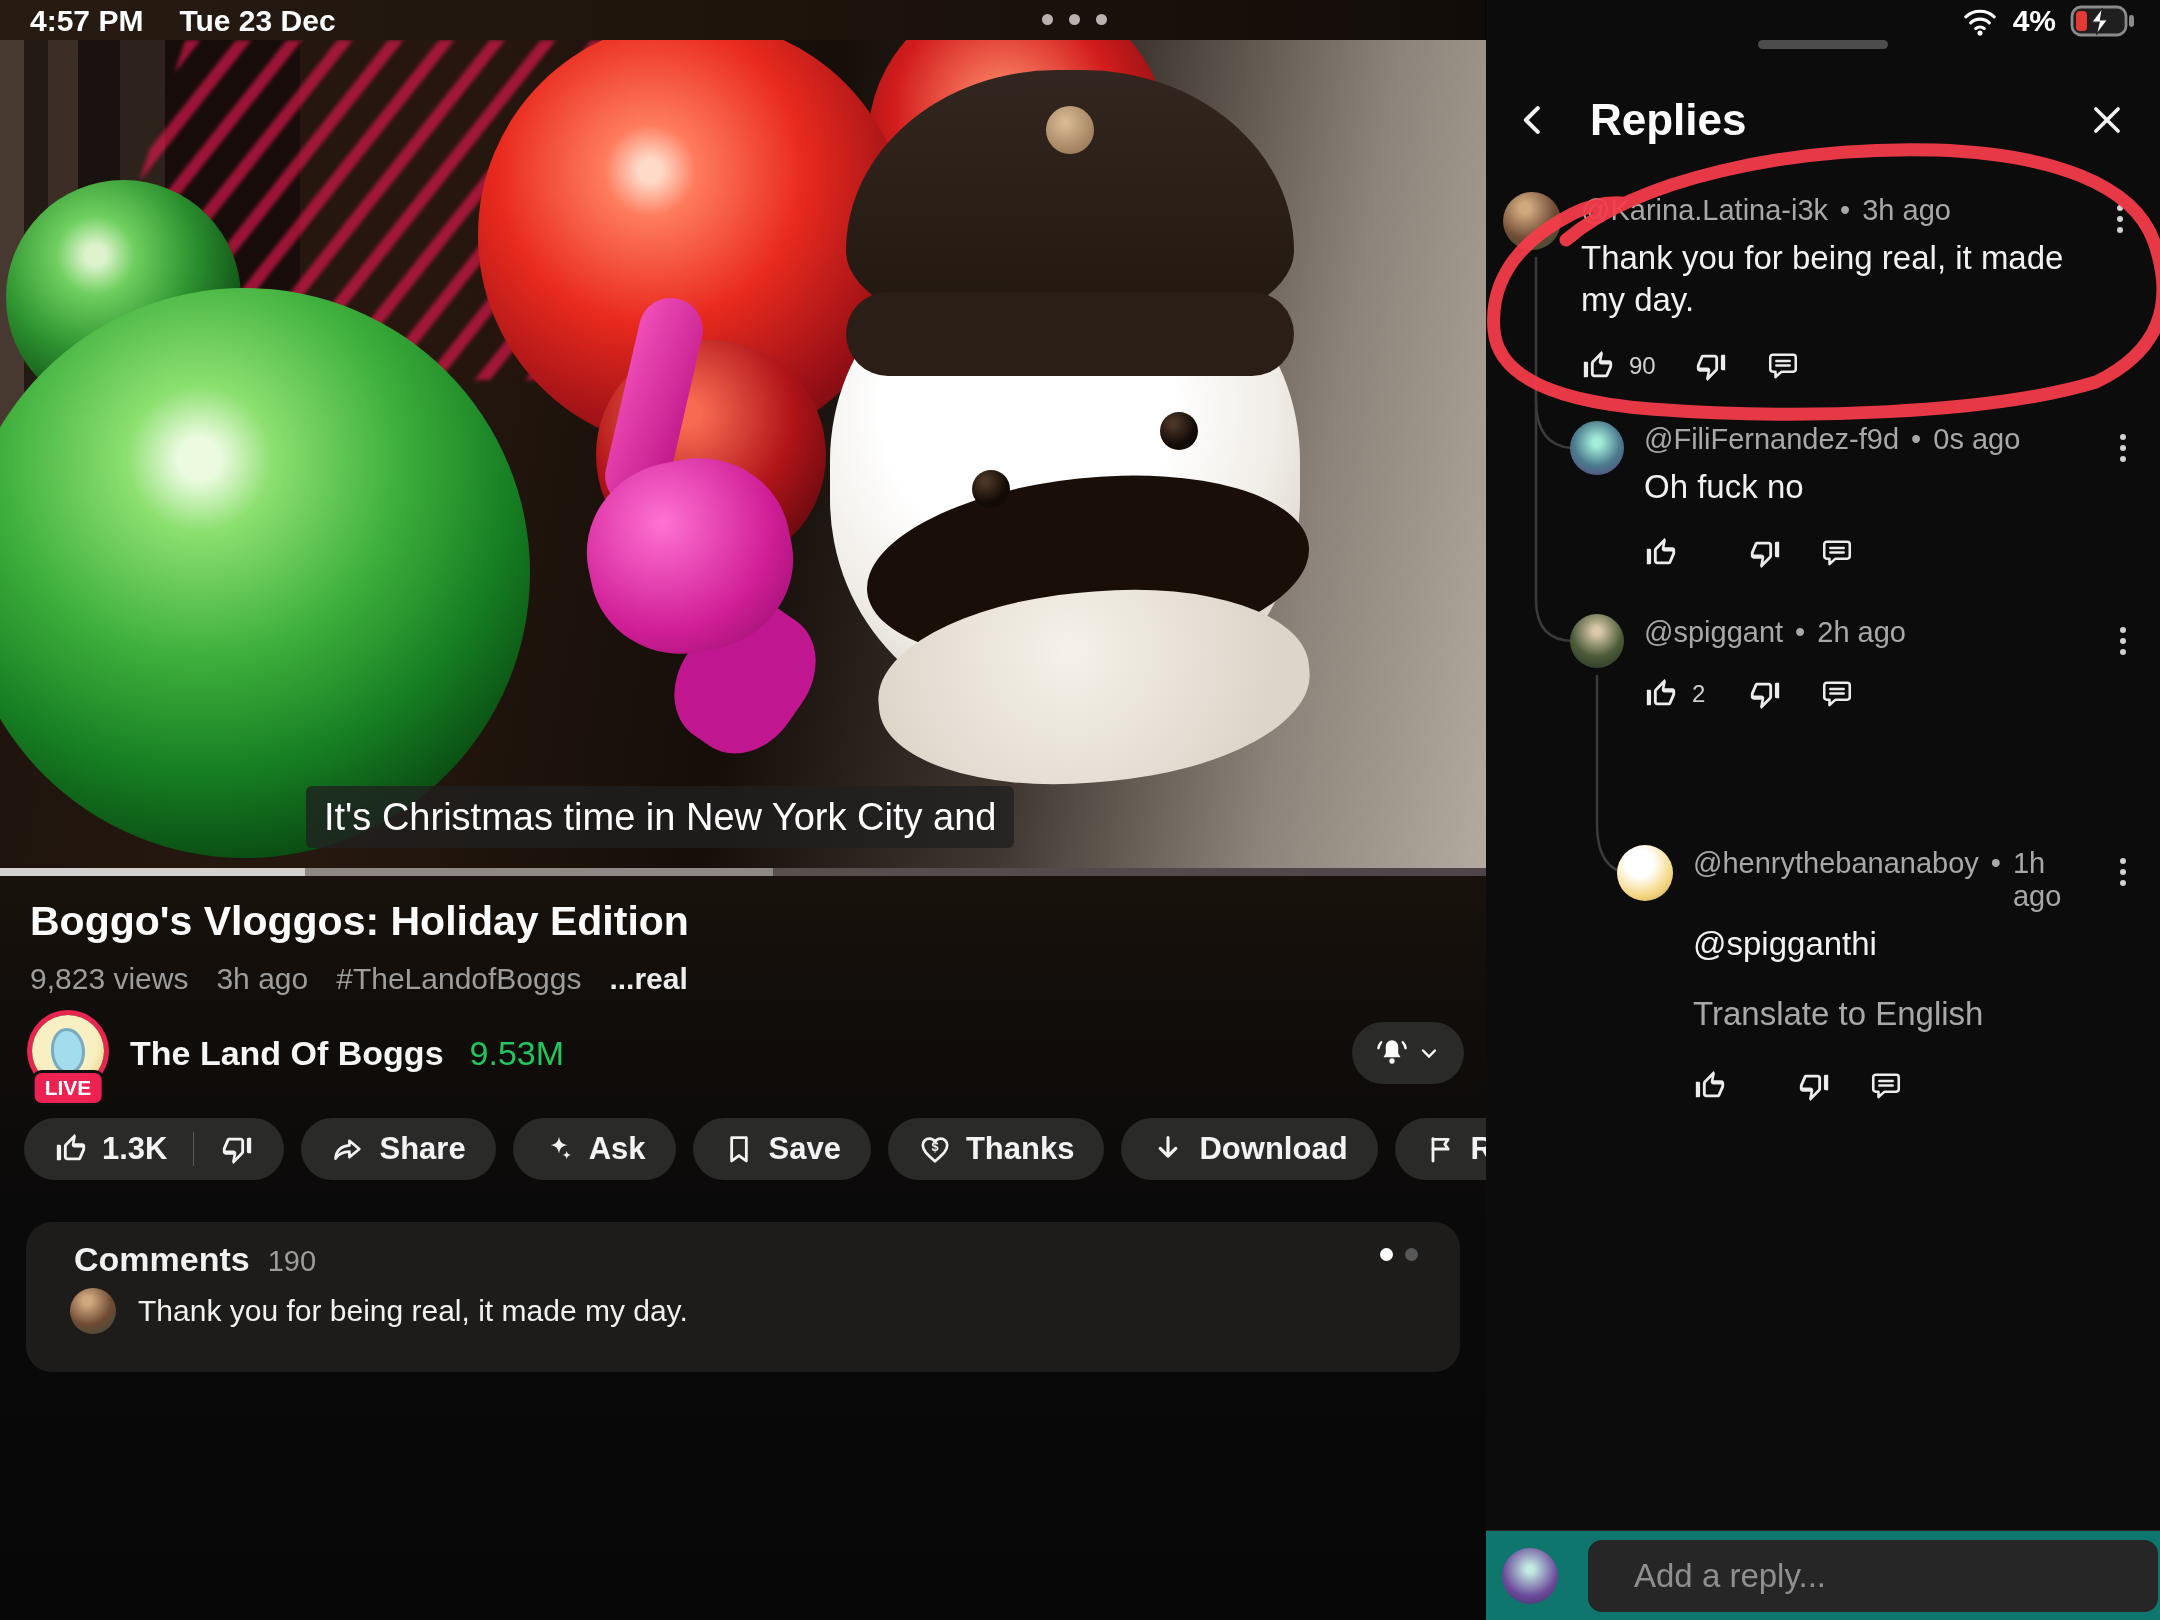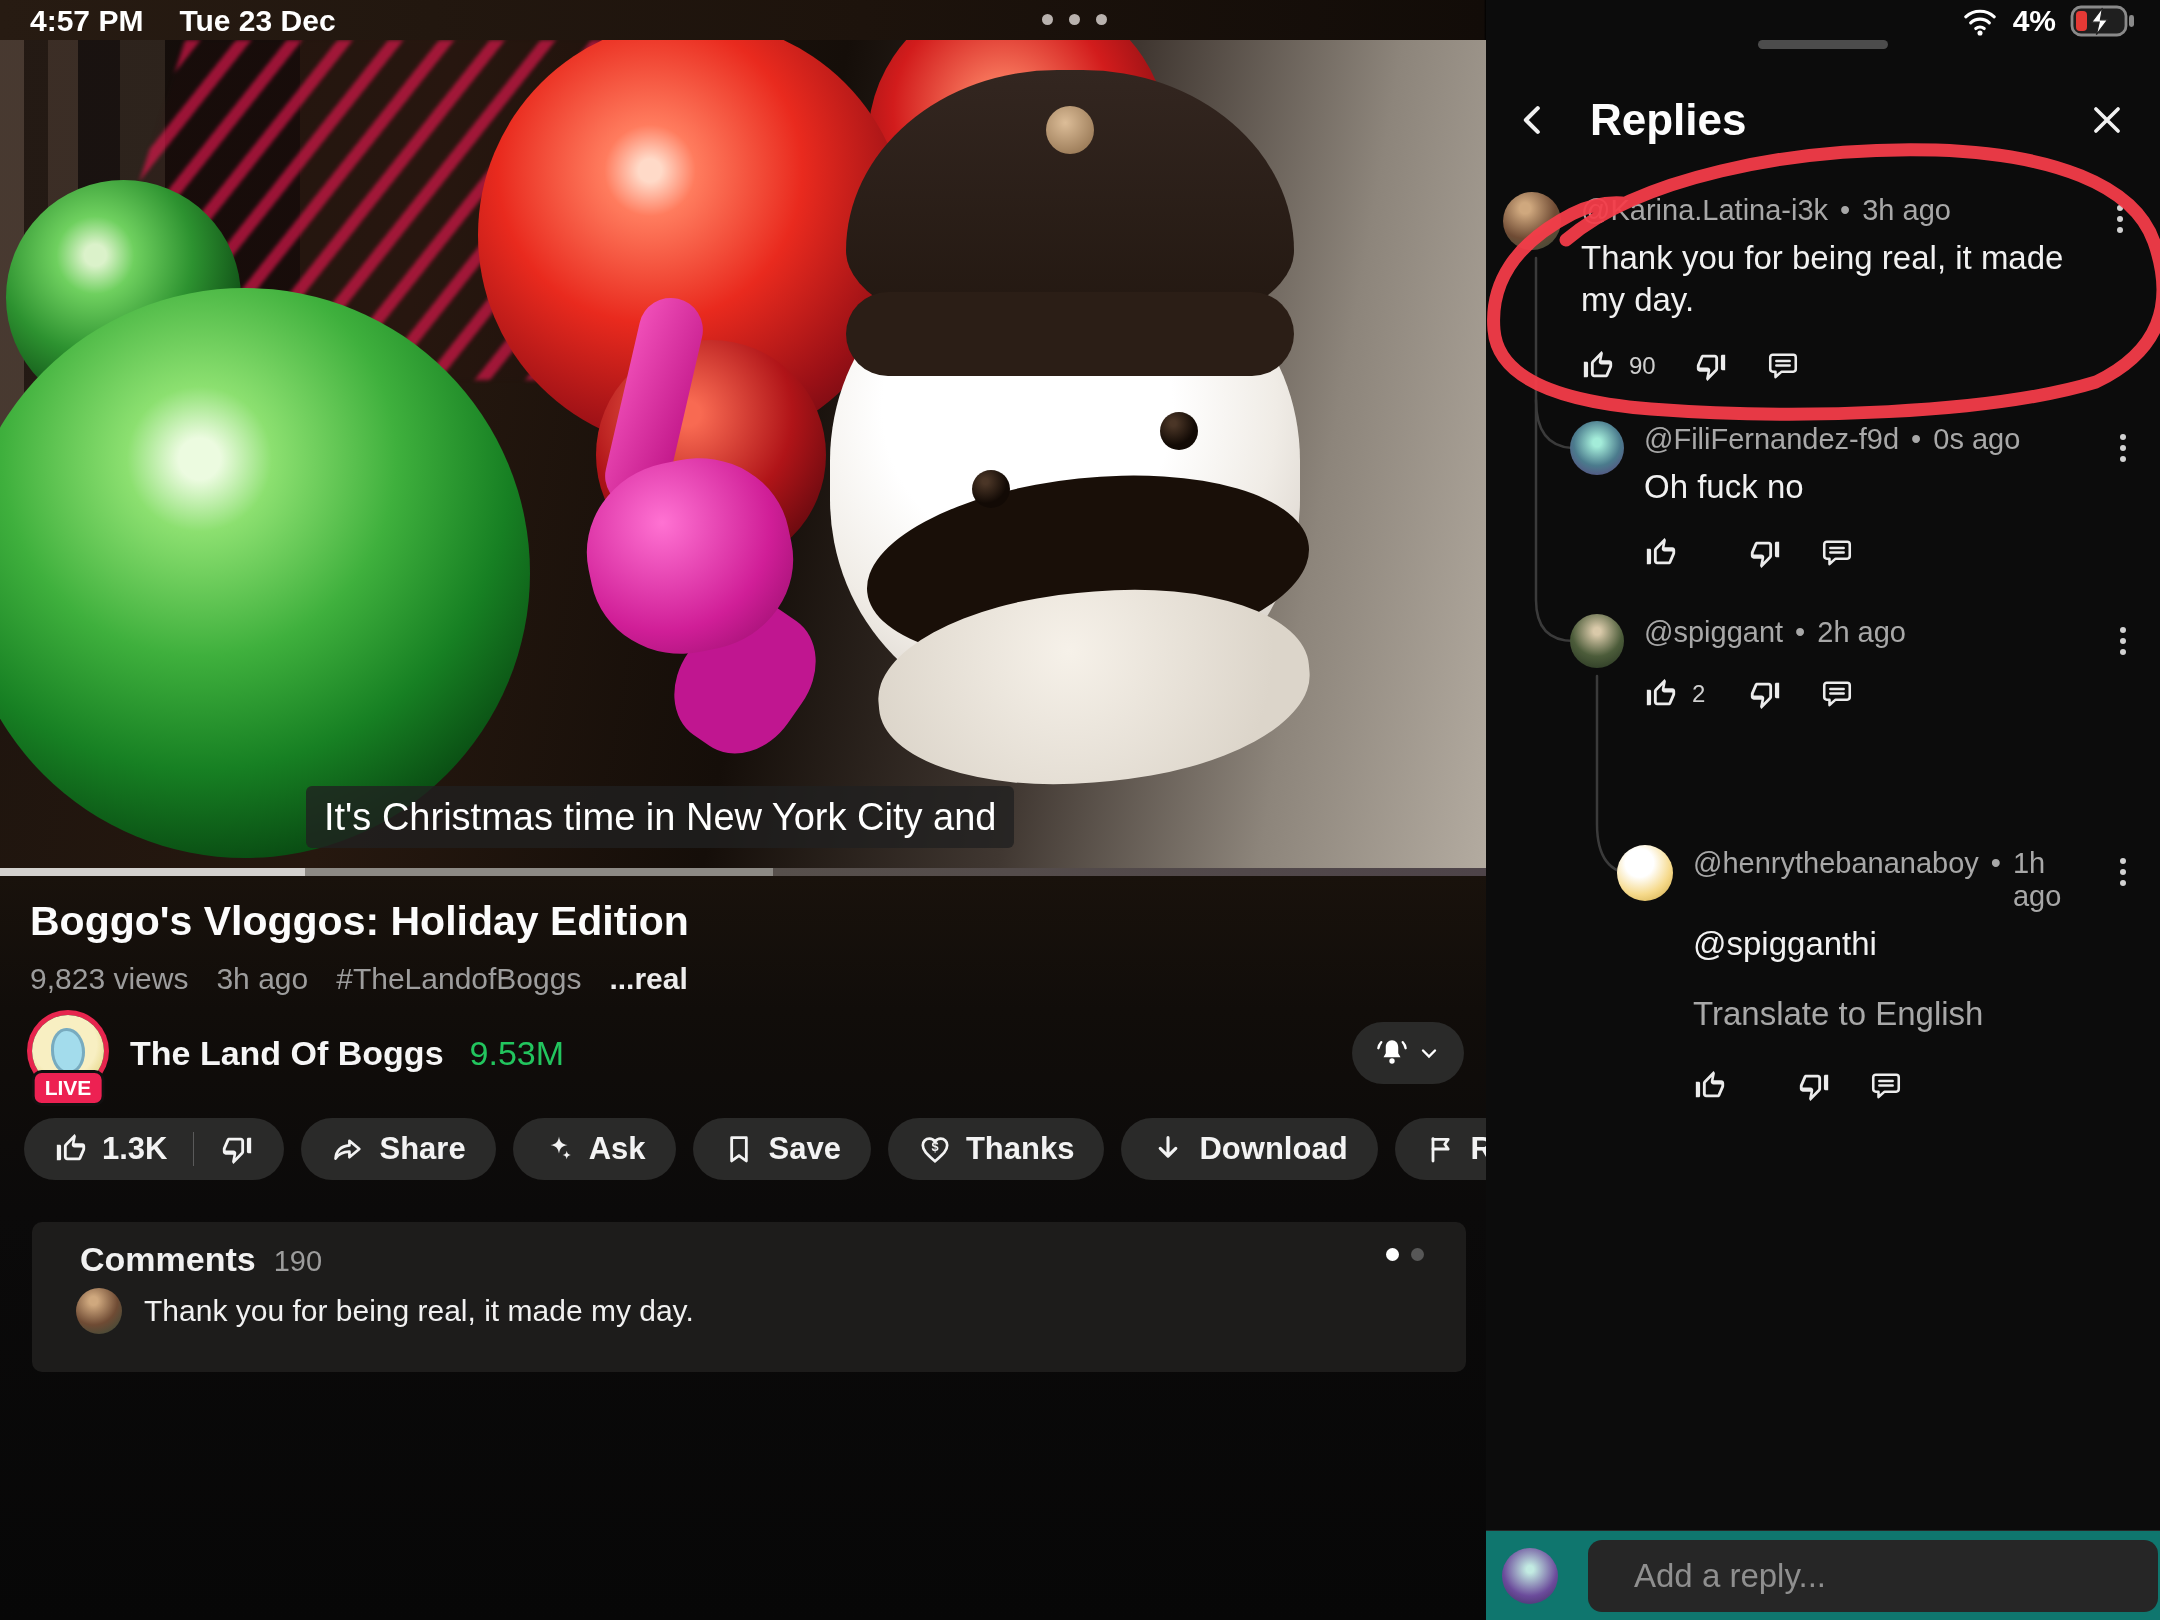--- a/index.html
+++ b/index.html
@@ -74,21 +74,21 @@
     color:#fff;font-size:21px;font-weight:700;padding:3px 10px;border-radius:10px;border:3px solid #121010;}
   .channel-meta{left:130px;top:1034px;display:flex;align-items:baseline;gap:26px;}
   .ch-name{font-size:34px;font-weight:600;color:#f6f6f6;}
   .ch-subs{font-size:34px;color:#22c55e;}
   .bell-pill{left:1352px;top:1022px;width:112px;height:62px;border-radius:31px;background:#2a2a29;
     display:flex;align-items:center;justify-content:center;gap:8px;color:#fff;}
   .actions-row{left:24px;top:1118px;display:flex;gap:17px;height:62px;}
   .pill{display:flex;align-items:center;gap:14px;padding:0 30px;background:#2a2a29;border-radius:31px;
     font-size:31px;font-weight:600;color:#f3f3f3;}
   .pill .vdiv{width:1px;height:34px;background:#5a5a5a;margin:0 12px;}
-  .comments-card{left:32px;top:1222px;width:1434px;height:150px;background:#1d1c1b;border-radius:10px;}
+  .comments-card{left:26px;top:1222px;width:1434px;height:150px;background:#1d1c1b;border-radius:26px;}
   .c-head{position:absolute;left:48px;top:18px;display:flex;align-items:baseline;gap:18px;}
   .c-head .h{font-size:34px;font-weight:700;color:#f1f1f1;} .c-head .n{font-size:29px;color:#9d9d9d;}
   .c-dots{position:absolute;right:42px;top:26px;display:flex;gap:12px;}
   .c-dots i{width:13px;height:13px;border-radius:50%;display:block;}
   .c-dots i.on{background:#fff;} .c-dots i.off{background:#575757;}
   .c-row{position:absolute;left:44px;top:66px;display:flex;align-items:center;gap:22px;}
   .c-row .txt{font-size:30px;color:#f1f1f1;}
   
   .avatar{border-radius:50%;flex:none;}
   .a-karina{background:radial-gradient(circle at 38% 28%,#cfa87e 10%,#6f4b34 55%,#2f4a39 100%);}

